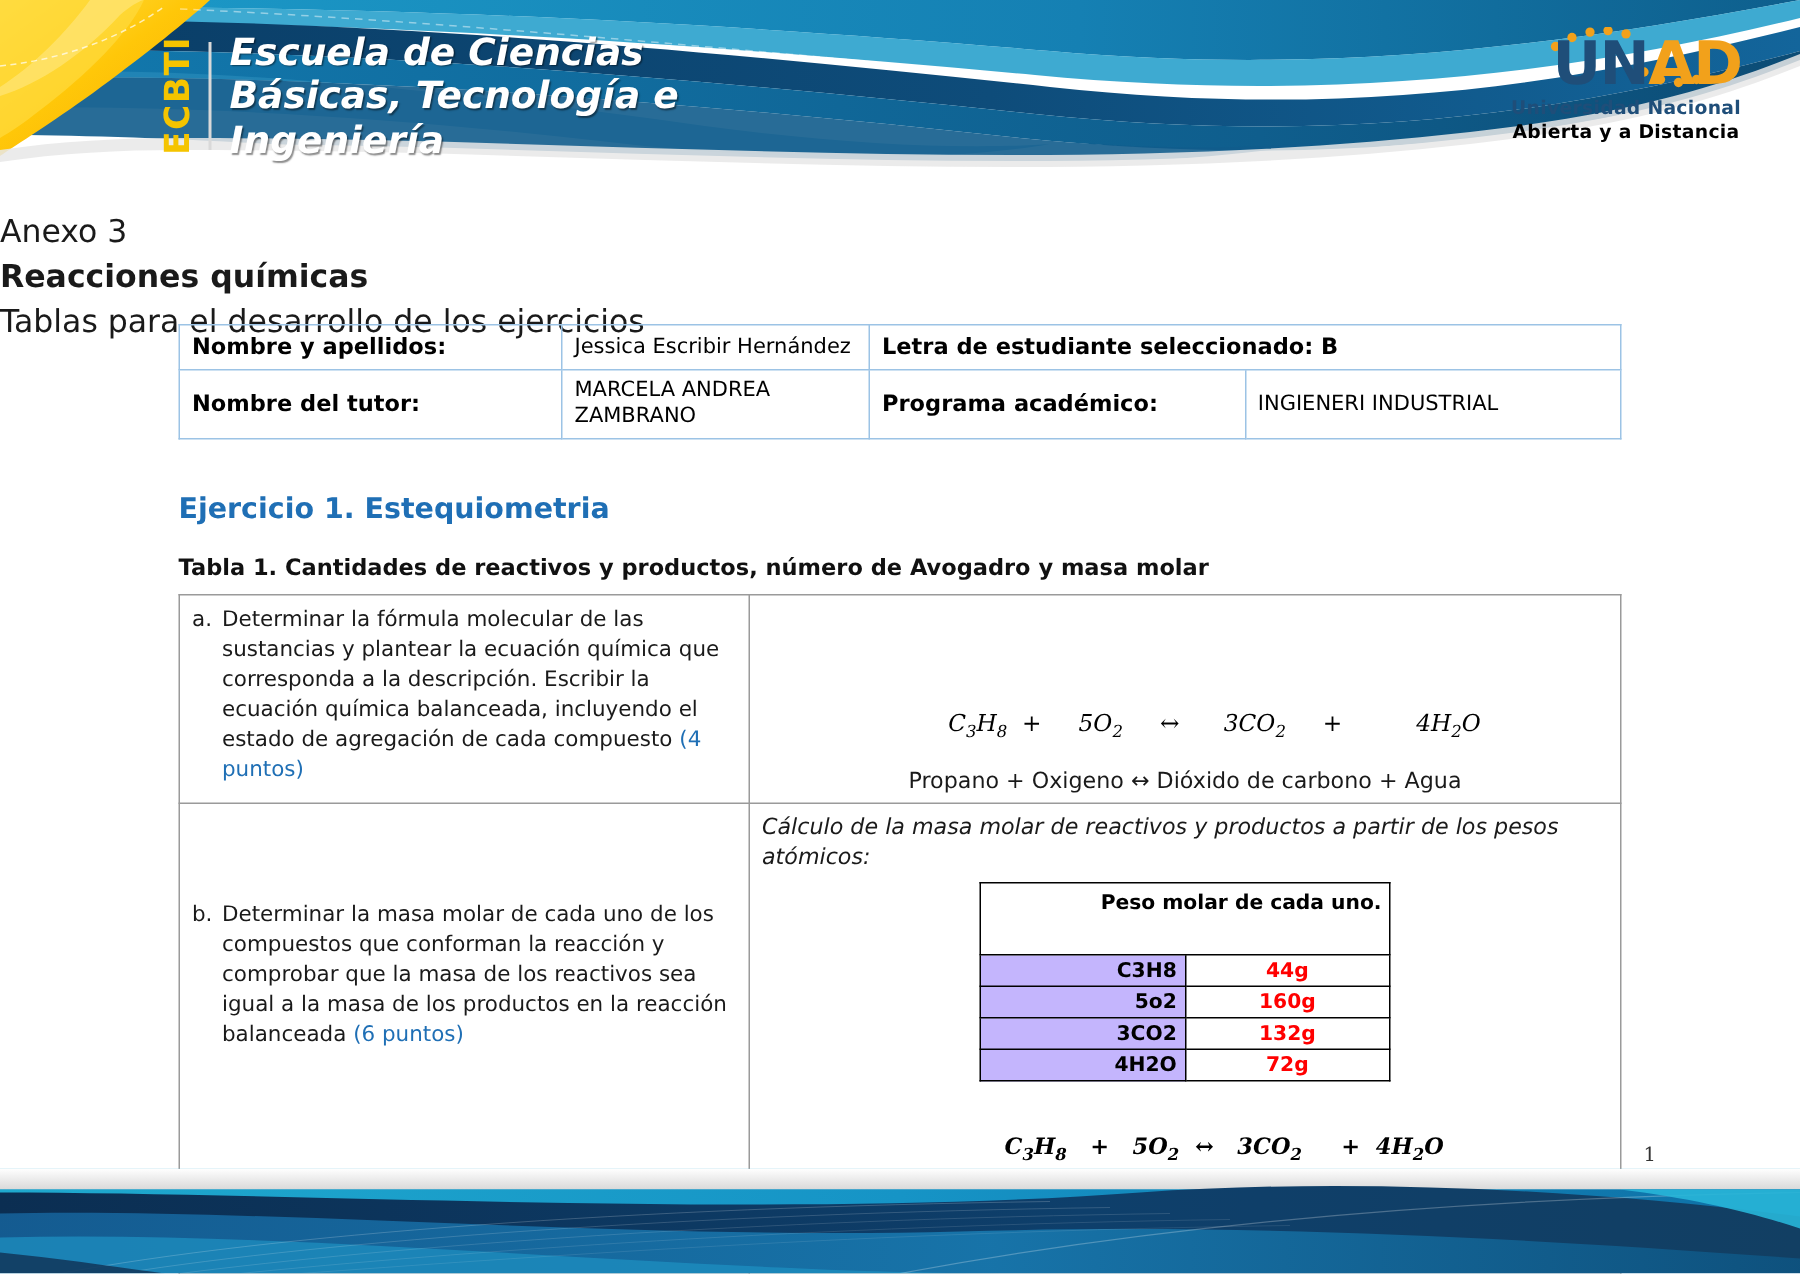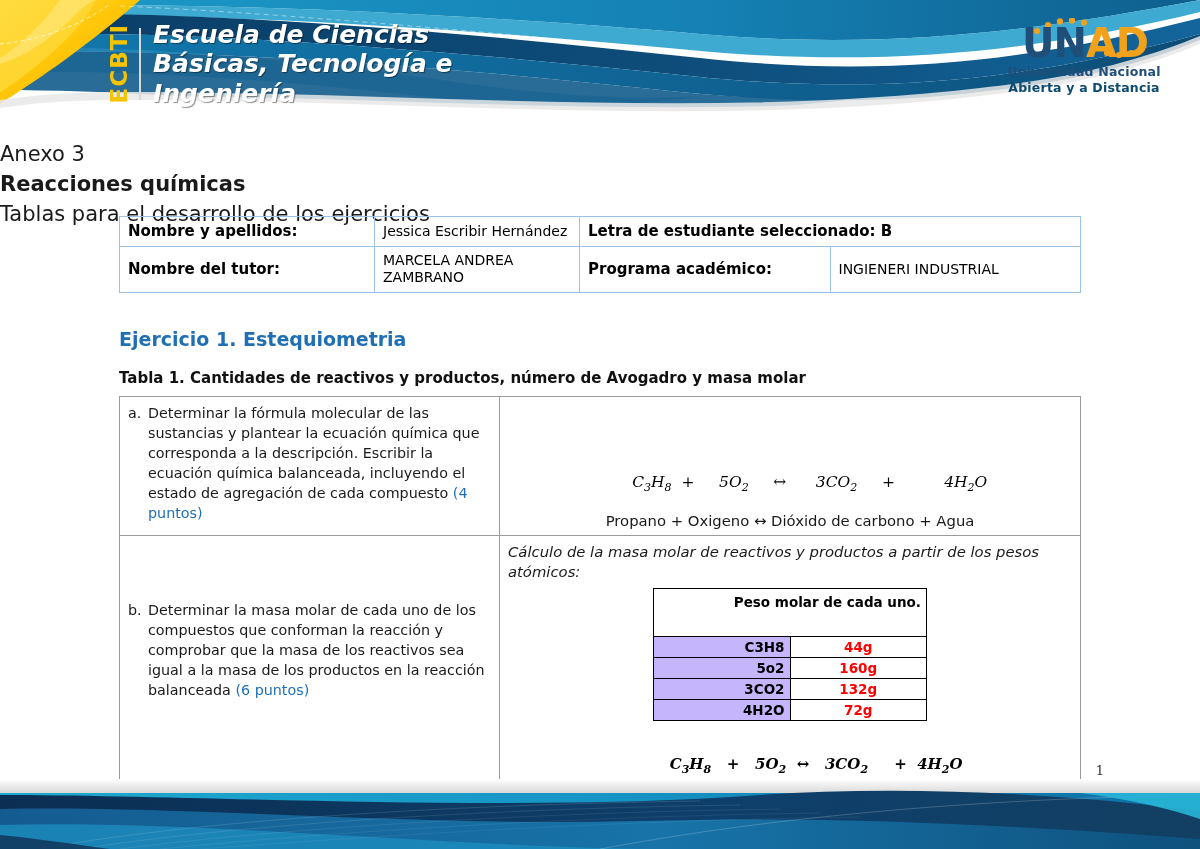--- a/index.html
+++ b/index.html
@@ -86,21 +86,21 @@
     letter-spacing: -1px;
   }
   .unad-line1 {
     color: #1f4e79;
     font-size: 12.5px;
     font-weight: bold;
     letter-spacing: .2px;
     line-height: 1.25;
   }
   .unad-line2 {
-    color: #0c4a6e;
+    color: #000000;
     font-size: 12.5px;
     font-weight: bold;
     letter-spacing: .2px;
     line-height: 1.25;
   }
 
   
   .doc-title-block {
     position: absolute;
     left: 0; top: 140px;
@@ -346,21 +346,21 @@
         <circle cx="44" cy="7" r="3.1" fill="#F2A11B"></circle>
         <circle cx="56" cy="3.4" r="3.1" fill="#F2A11B"></circle>
         <circle cx="68" cy="2.4" r="3.1" fill="#F2A11B"></circle>
         <circle cx="80" cy="4.6" r="3.1" fill="#F2A11B"></circle>
         <circle cx="33" cy="13" r="3.1" fill="#F2A11B"></circle>
         <circle cx="92" cy="30" r="3.1" fill="#F2A11B"></circle>
         <circle cx="103" cy="35" r="3.1" fill="#F2A11B"></circle>
         <circle cx="115" cy="37" r="3.1" fill="#F2A11B"></circle>
         <circle cx="127" cy="35" r="3.1" fill="#F2A11B"></circle>
       </svg>
-      <div style="position:absolute;left:1px;top:2px;width:160px;">
+      <div style="position:absolute;left:14px;top:2px;width:160px;">
         <span class="unad-un">UN</span><span class="unad-ad">AD</span>
       </div>
     </div>
     <div class="unad-line1">Universidad Nacional</div>
     <div class="unad-line2">Abierta y a Distancia</div>
   </div>
 </div>
 
 <div class="doc-title-block">
   <div>Anexo 3</div>

